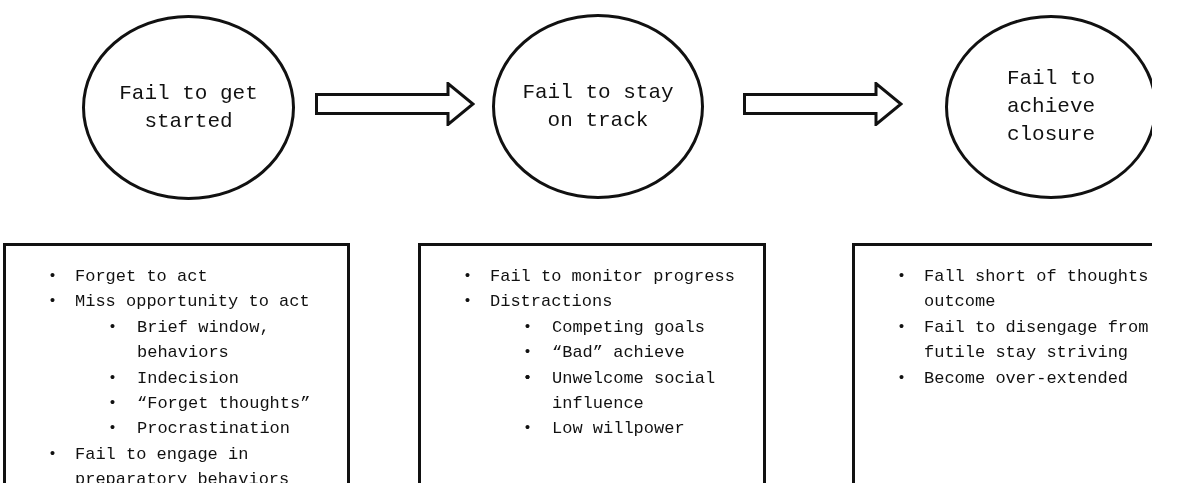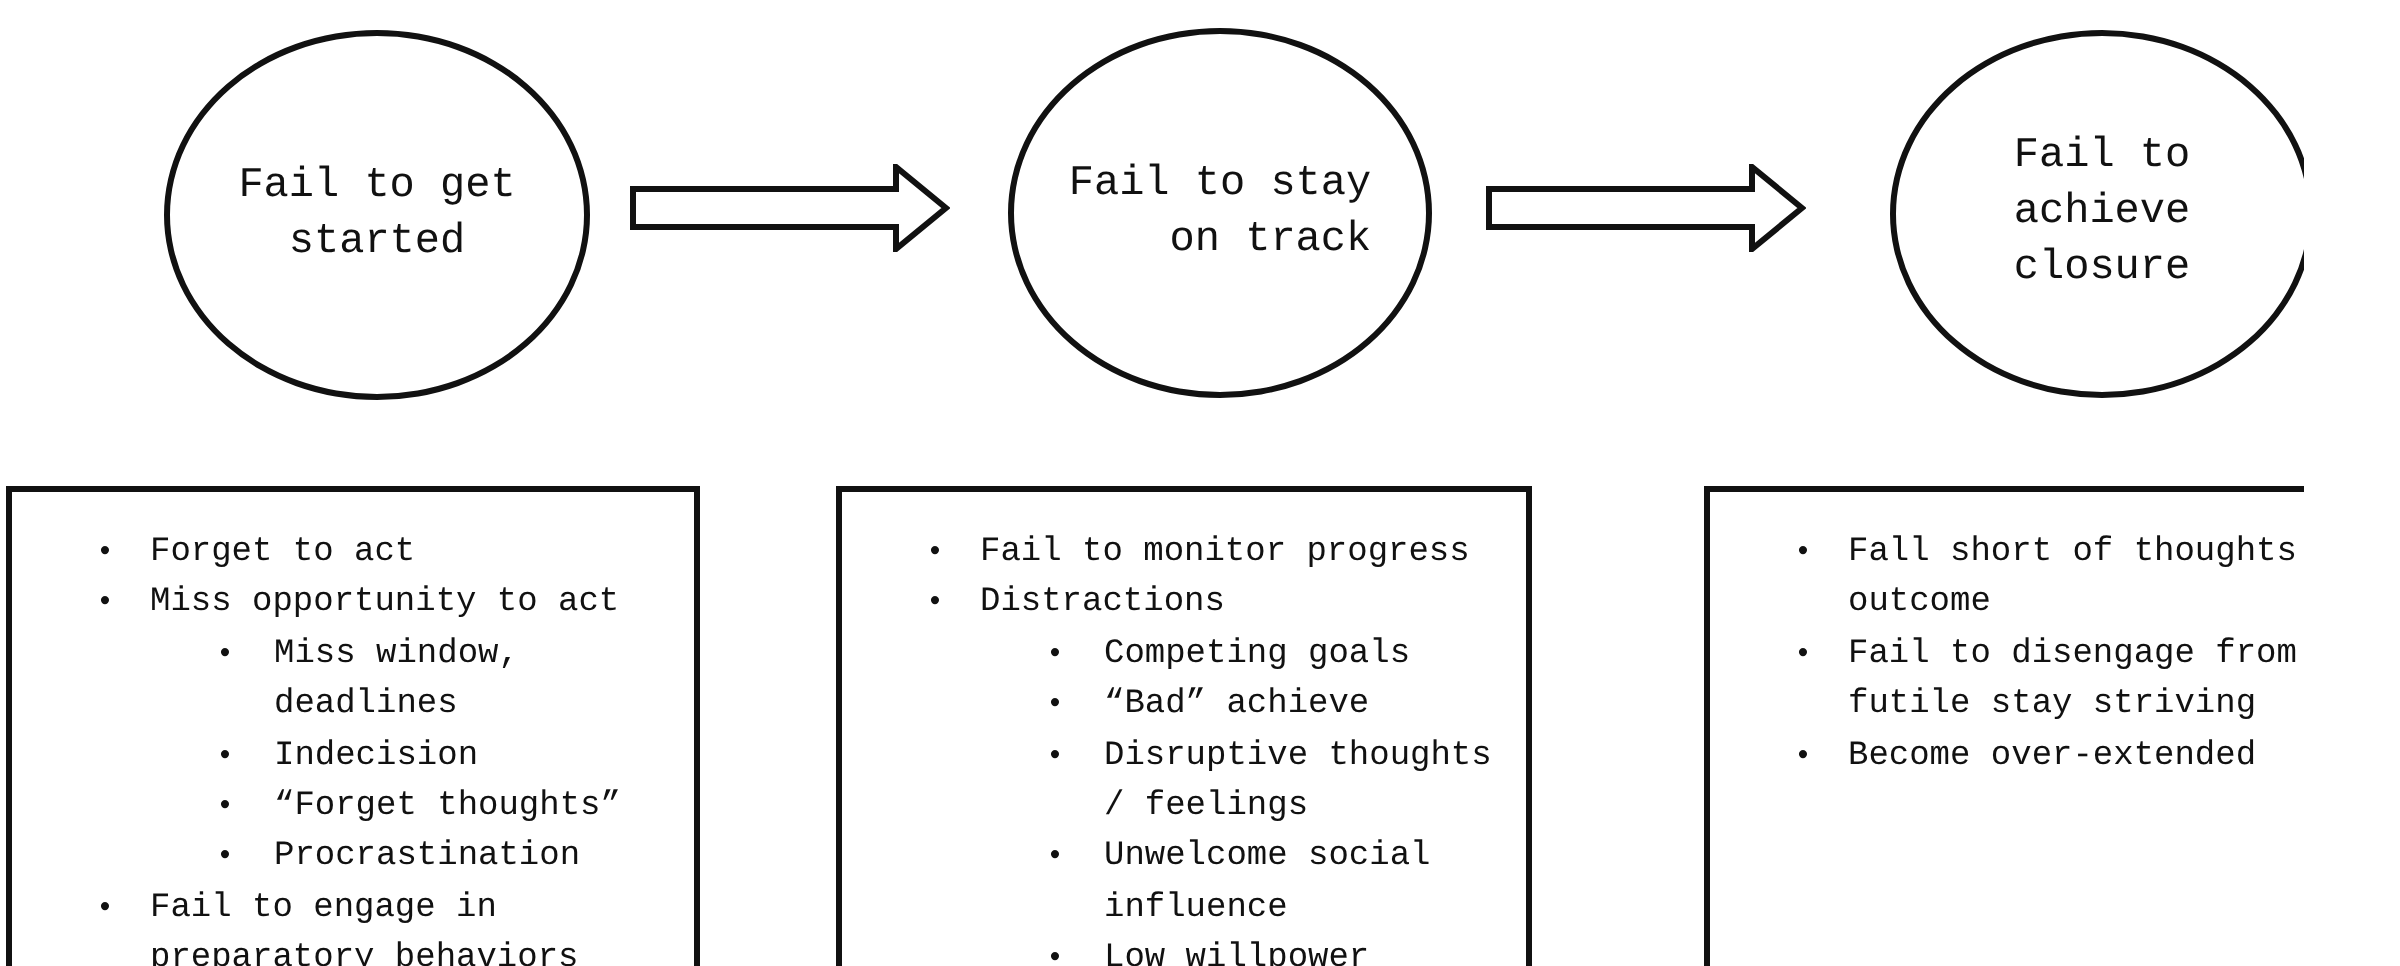--- a/index.html
+++ b/index.html
@@ -27,21 +27,21 @@
     align-items: center;
     justify-content: center;
     text-align: center;
   }
   .circle-label {
     font-size: 21px;
     line-height: 28px;
     white-space: pre-line;
   }
   .circle-1 { left: 82px;  top: 3px; width: 213px; height: 185px; }
-  .circle-2 { left: 504px; top: 2px; width: 212px; height: 185px; text-align: right; }
+  .circle-2 { left: 492px; top: 2px; width: 212px; height: 185px; }
   .circle-3 { left: 945px; top: 3px; width: 212px; height: 184px; }
 
   .arrow { position: absolute; width: 160px; height: 44px; }
   .arrow-1 { left: 315px; top: 70px; }
   .arrow-2 { left: 743px; top: 70px; }
 
   .box {
     position: absolute;
     box-sizing: border-box;
     border: 3px solid #111111;
@@ -94,35 +94,35 @@
     <polygon points="1.5,12.5 133,12.5 133,1.5 158,22 133,42.5 133,31.5 1.5,31.5" fill="#ffffff" stroke="#111111" stroke-width="3" stroke-linejoin="miter"></polygon>
   </svg>
   <svg class="arrow arrow-2" viewBox="0 0 160 44" xmlns="http://www.w3.org/2000/svg">
     <polygon points="1.5,12.5 133,12.5 133,1.5 158,22 133,42.5 133,31.5 1.5,31.5" fill="#ffffff" stroke="#111111" stroke-width="3" stroke-linejoin="miter"></polygon>
   </svg>
 
   <div class="box box-1">
     <ul>
       <li class="l1"><span class="bullet">•</span><span>Forget to act</span></li>
       <li class="l1"><span class="bullet">•</span><span>Miss opportunity to act</span></li>
-      <li class="l2"><span class="bullet">•</span><span>Miss window, deadlines</span></li>
+      <li class="l2"><span class="bullet">•</span><span>Brief window, behaviors</span></li>
       <li class="l2"><span class="bullet">•</span><span>Indecision</span></li>
       <li class="l2"><span class="bullet">•</span><span>“Forget thoughts”</span></li>
       <li class="l2"><span class="bullet">•</span><span>Procrastination</span></li>
       <li class="l1"><span class="bullet">•</span><span>Fail to engage in preparatory behaviors</span></li>
     </ul>
   </div>
 
   <div class="box box-2">
     <ul>
       <li class="l1"><span class="bullet">•</span><span>Fail to monitor progress</span></li>
       <li class="l1"><span class="bullet">•</span><span>Distractions</span></li>
       <li class="l2"><span class="bullet">•</span><span>Competing goals</span></li>
       <li class="l2"><span class="bullet">•</span><span>“Bad” achieve</span></li>
-      <li class="l2"><span class="bullet">•</span><span>Disruptive thoughts / feelings</span></li>
+      <li class="l2"><span class="bullet">•</span></li>
       <li class="l2"><span class="bullet">•</span><span>Unwelcome social influence</span></li>
       <li class="l2"><span class="bullet">•</span><span>Low willpower</span></li>
     </ul>
   </div>
 
   <div class="box box-3">
     <ul>
       <li class="l1"><span class="bullet">•</span><span>Fall short of thoughts outcome</span></li>
       <li class="l1"><span class="bullet">•</span><span>Fail to disengage from futile stay striving</span></li>
       <li class="l1"><span class="bullet">•</span><span>Become over-extended</span></li>

